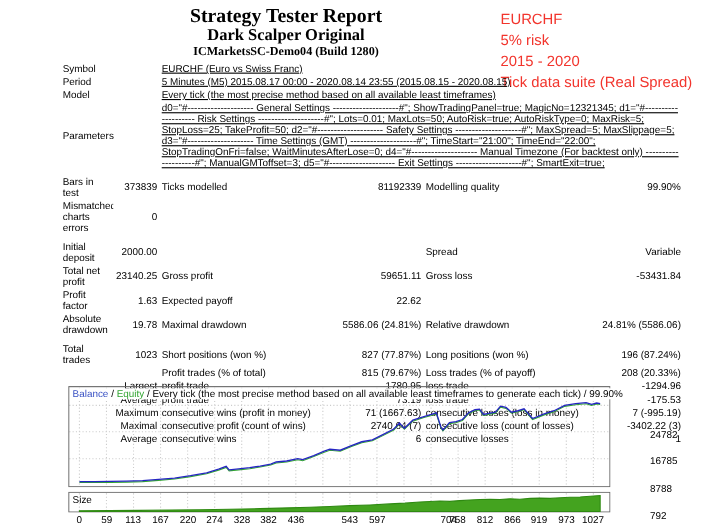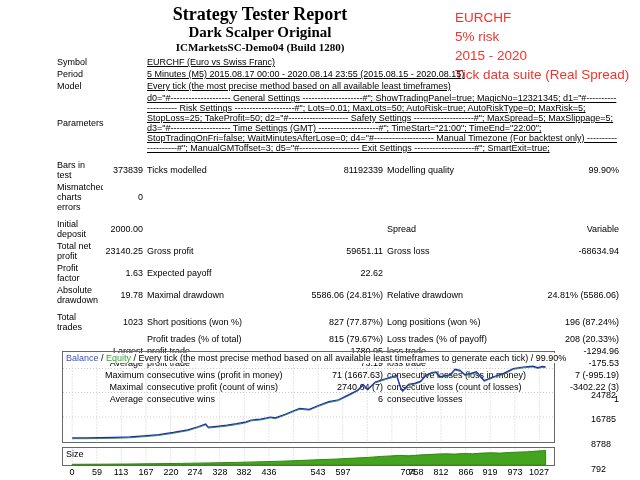--- a/index.html
+++ b/index.html
@@ -105,21 +105,21 @@
         <td></td>
         <td>Spread</td>
         <td>Variable</td>
       </tr>
       <tr>
         <td>Total net profit</td>
         <td>23140.25</td>
         <td>Gross profit</td>
         <td>59651.11</td>
         <td>Gross loss</td>
-        <td>-68634.94</td>
+        <td>-53431.84</td>
       </tr>
       <tr>
         <td>Profit factor</td>
         <td>1.63</td>
         <td>Expected payoff</td>
         <td>22.62</td>
         <td></td>
         <td></td>
       </tr>
       <tr>

